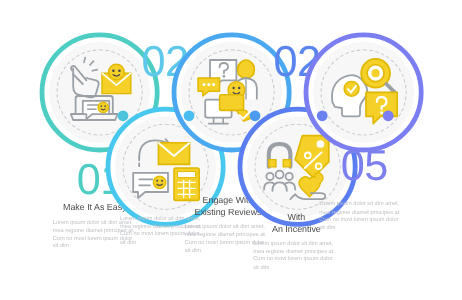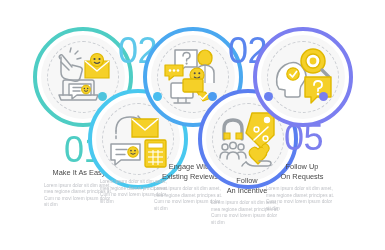--- a/index.html
+++ b/index.html
@@ -259,21 +259,21 @@
         <g>
           <path d="M34 43 q4 -5 8 -1 q4 -4 8 1 q3 4 -4 10 l-4 4 l-4 -4 q-7 -6 -4 -10 Z" fill="#f5d028" stroke="#e0b800" stroke-width="1.2" stroke-linejoin="round"></path>
           <path d="M46 39 q3 -4 6 -0.7 q3 3.3 -1.5 7.7" fill="#f5d028" stroke="#e0b800" stroke-width="1.1" stroke-linejoin="round"></path>
           <path d="M30 55 q3 4 9 4 l12 0 q4 0 4 -2.5 q0 -2.5 -4 -2.5 L43 54" fill="none" stroke="#9aa0a6" stroke-width="1.5" stroke-linecap="round" stroke-linejoin="round"></path>
           <path d="M30 55 q-3 2 -4 4" fill="none" stroke="#9aa0a6" stroke-width="1.5" stroke-linecap="round"></path>
         </g>
       </svg>
     </div>
     <div class="num" style="left:228px;top:33px;color:#5a85ee;">02</div>
     <div class="cap" style="left:211px;top:176px;width:72px;">
-      <div class="cap-title">Follow
+      <div class="cap-title">With
 An Incentive</div>
       <div class="cap-body">Lorem ipsum dolor sit dim amet, mea regione diamet principes at. Cum no movi lorem ipsum dolor sit dim</div>
     </div>
   </div>
 
   <div class="step">
     <div class="ring" style="left:253px;top:27px;width:100px;height:100px;border:4px solid #7b7ef0;"></div>
     <div class="ring-inner" style="left:261px;top:35px;width:84px;height:84px;"></div>
     <div class="dashring" style="left:267px;top:41px;width:72px;height:72px;"></div>
     <div class="icon-wrap" style="left:271px;top:45px;width:64px;height:64px;">
@@ -294,22 +294,20 @@
 
         <g>
           <path d="M34 32 L60 32 L60 52 L46 52 L40 58 L40 52 L34 52 Z" fill="#f5d028" stroke="#e0b800" stroke-width="1.4" stroke-linejoin="round"></path>
           <path d="M43 40 q0 -4 4 -4 q4 0 4 3.7 q0 3 -3.8 4 L47 46" fill="none" stroke="#ffffff" stroke-width="1.8" stroke-linecap="round"></path>
           <circle cx="47" cy="49" r="1.3" fill="#ffffff"></circle>
         </g>
       </svg>
     </div>
     <div class="num" style="left:284px;top:120px;color:#7c7fee;">05</div>
     <div class="cap" style="left:266px;top:162px;width:72px;">
-      <div class="cap-title">Follow Up
-On Requests</div>
       <div class="cap-body">Lorem ipsum dolor sit dim amet, mea regione diamet principes at. Cum no movi lorem ipsum dolor sit dim</div>
     </div>
   </div>
 
   <div class="dot" style="left:98px;top:92px;width:9px;height:9px;background:#4ec4dd;"></div>
   <div class="dot" style="left:153px;top:92px;width:9px;height:9px;background:#49bdef;"></div>
   <div class="dot" style="left:208px;top:92px;width:9px;height:9px;background:#4b9cf0;"></div>
   <div class="dot" style="left:264px;top:92px;width:9px;height:9px;background:#6a80f0;"></div>
   <div class="dot" style="left:319px;top:92px;width:9px;height:9px;background:#7b7ef0;"></div>
 

